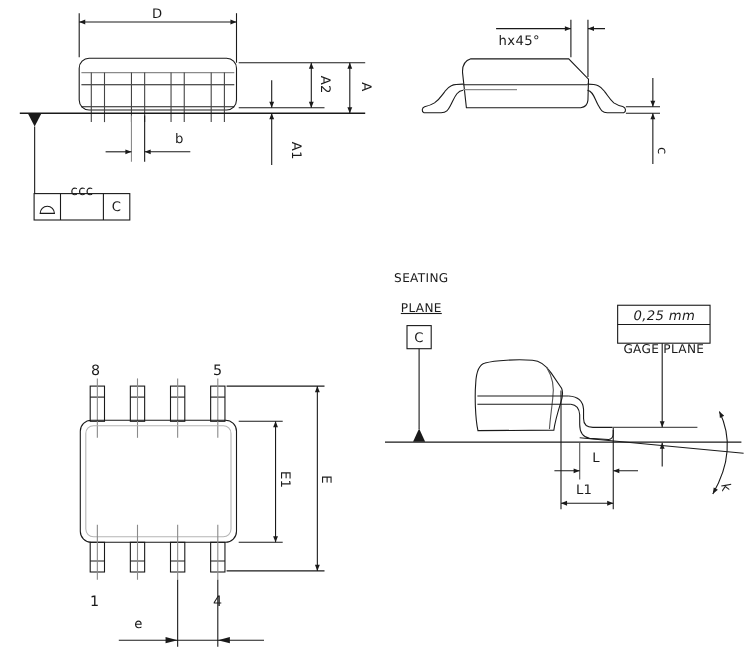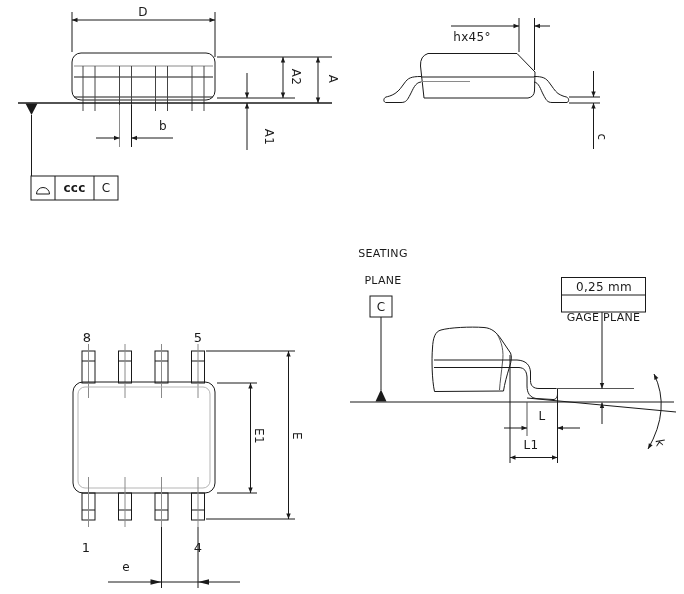--- a/index.html
+++ b/index.html
@@ -191,36 +191,36 @@
 
       <path d="M654,374 Q671,409 648,449" marker-start="url(#arr)" marker-end="url(#arr)"></path>
     </g>
   </svg>
 
   <span class="lbl" style="left:143px;top:12px;">D</span>
   <span class="lbl" style="left:163px;top:126px;">b</span>
   <span class="lbl rot" style="left:296px;top:77px;">A2</span>
   <span class="lbl rot" style="left:333px;top:79px;">A</span>
   <span class="lbl rot" style="left:269px;top:137px;">A1</span>
-  <span class="lbl" style="left:74.5px;top:188px;font-weight:bold;">ccc</span>
+  <span class="lbl" style="left:74.5px;top:173px;">ccc</span>
   <span class="lbl" style="left:106px;top:188px;">C</span>
 
   <span class="lbl" style="left:472px;top:13px;margin-top:24px;">hx45°</span>
   <span class="lbl rot" style="left:602px;top:137px;">c</span>
 
   <span class="lbl pin" style="left:87px;top:337px;">8</span>
   <span class="lbl pin" style="left:198px;top:337px;">5</span>
   <span class="lbl pin" style="left:86px;top:547px;">1</span>
   <span class="lbl pin" style="left:198px;top:547px;">4</span>
   <span class="lbl rot" style="left:259px;top:436px;">E1</span>
   <span class="lbl rot" style="left:297px;top:436px;">E</span>
   <span class="lbl" style="left:126px;top:567px;">e</span>
 
   <span class="lbl small" style="left:383px;top:253px;">SEATING</span>
-  <span class="lbl small" style="left:383px;top:280px;">PLANE</span>
+  <span class="lbl small" style="left:383px;top:280px;text-decoration:underline;">PLANE</span>
   <span class="lbl" style="left:381px;top:306.5px;">C</span>
-  <span class="lbl" style="left:604px;top:286.5px;">0,25 mm</span>
+  <span class="lbl" style="left:604px;top:286.5px;font-style:italic;">0,25 mm</span>
   <span class="lbl small" style="left:603.5px;top:317px;">GAGE PLANE</span>
   <span class="lbl" style="left:542px;top:416px;">L</span>
   <span class="lbl" style="left:531px;top:445px;text-align:center;">L1</span>
   <span class="lbl rot80" style="left:660px;top:443px;">k</span>
 
 </div>
 
 </body></html>

